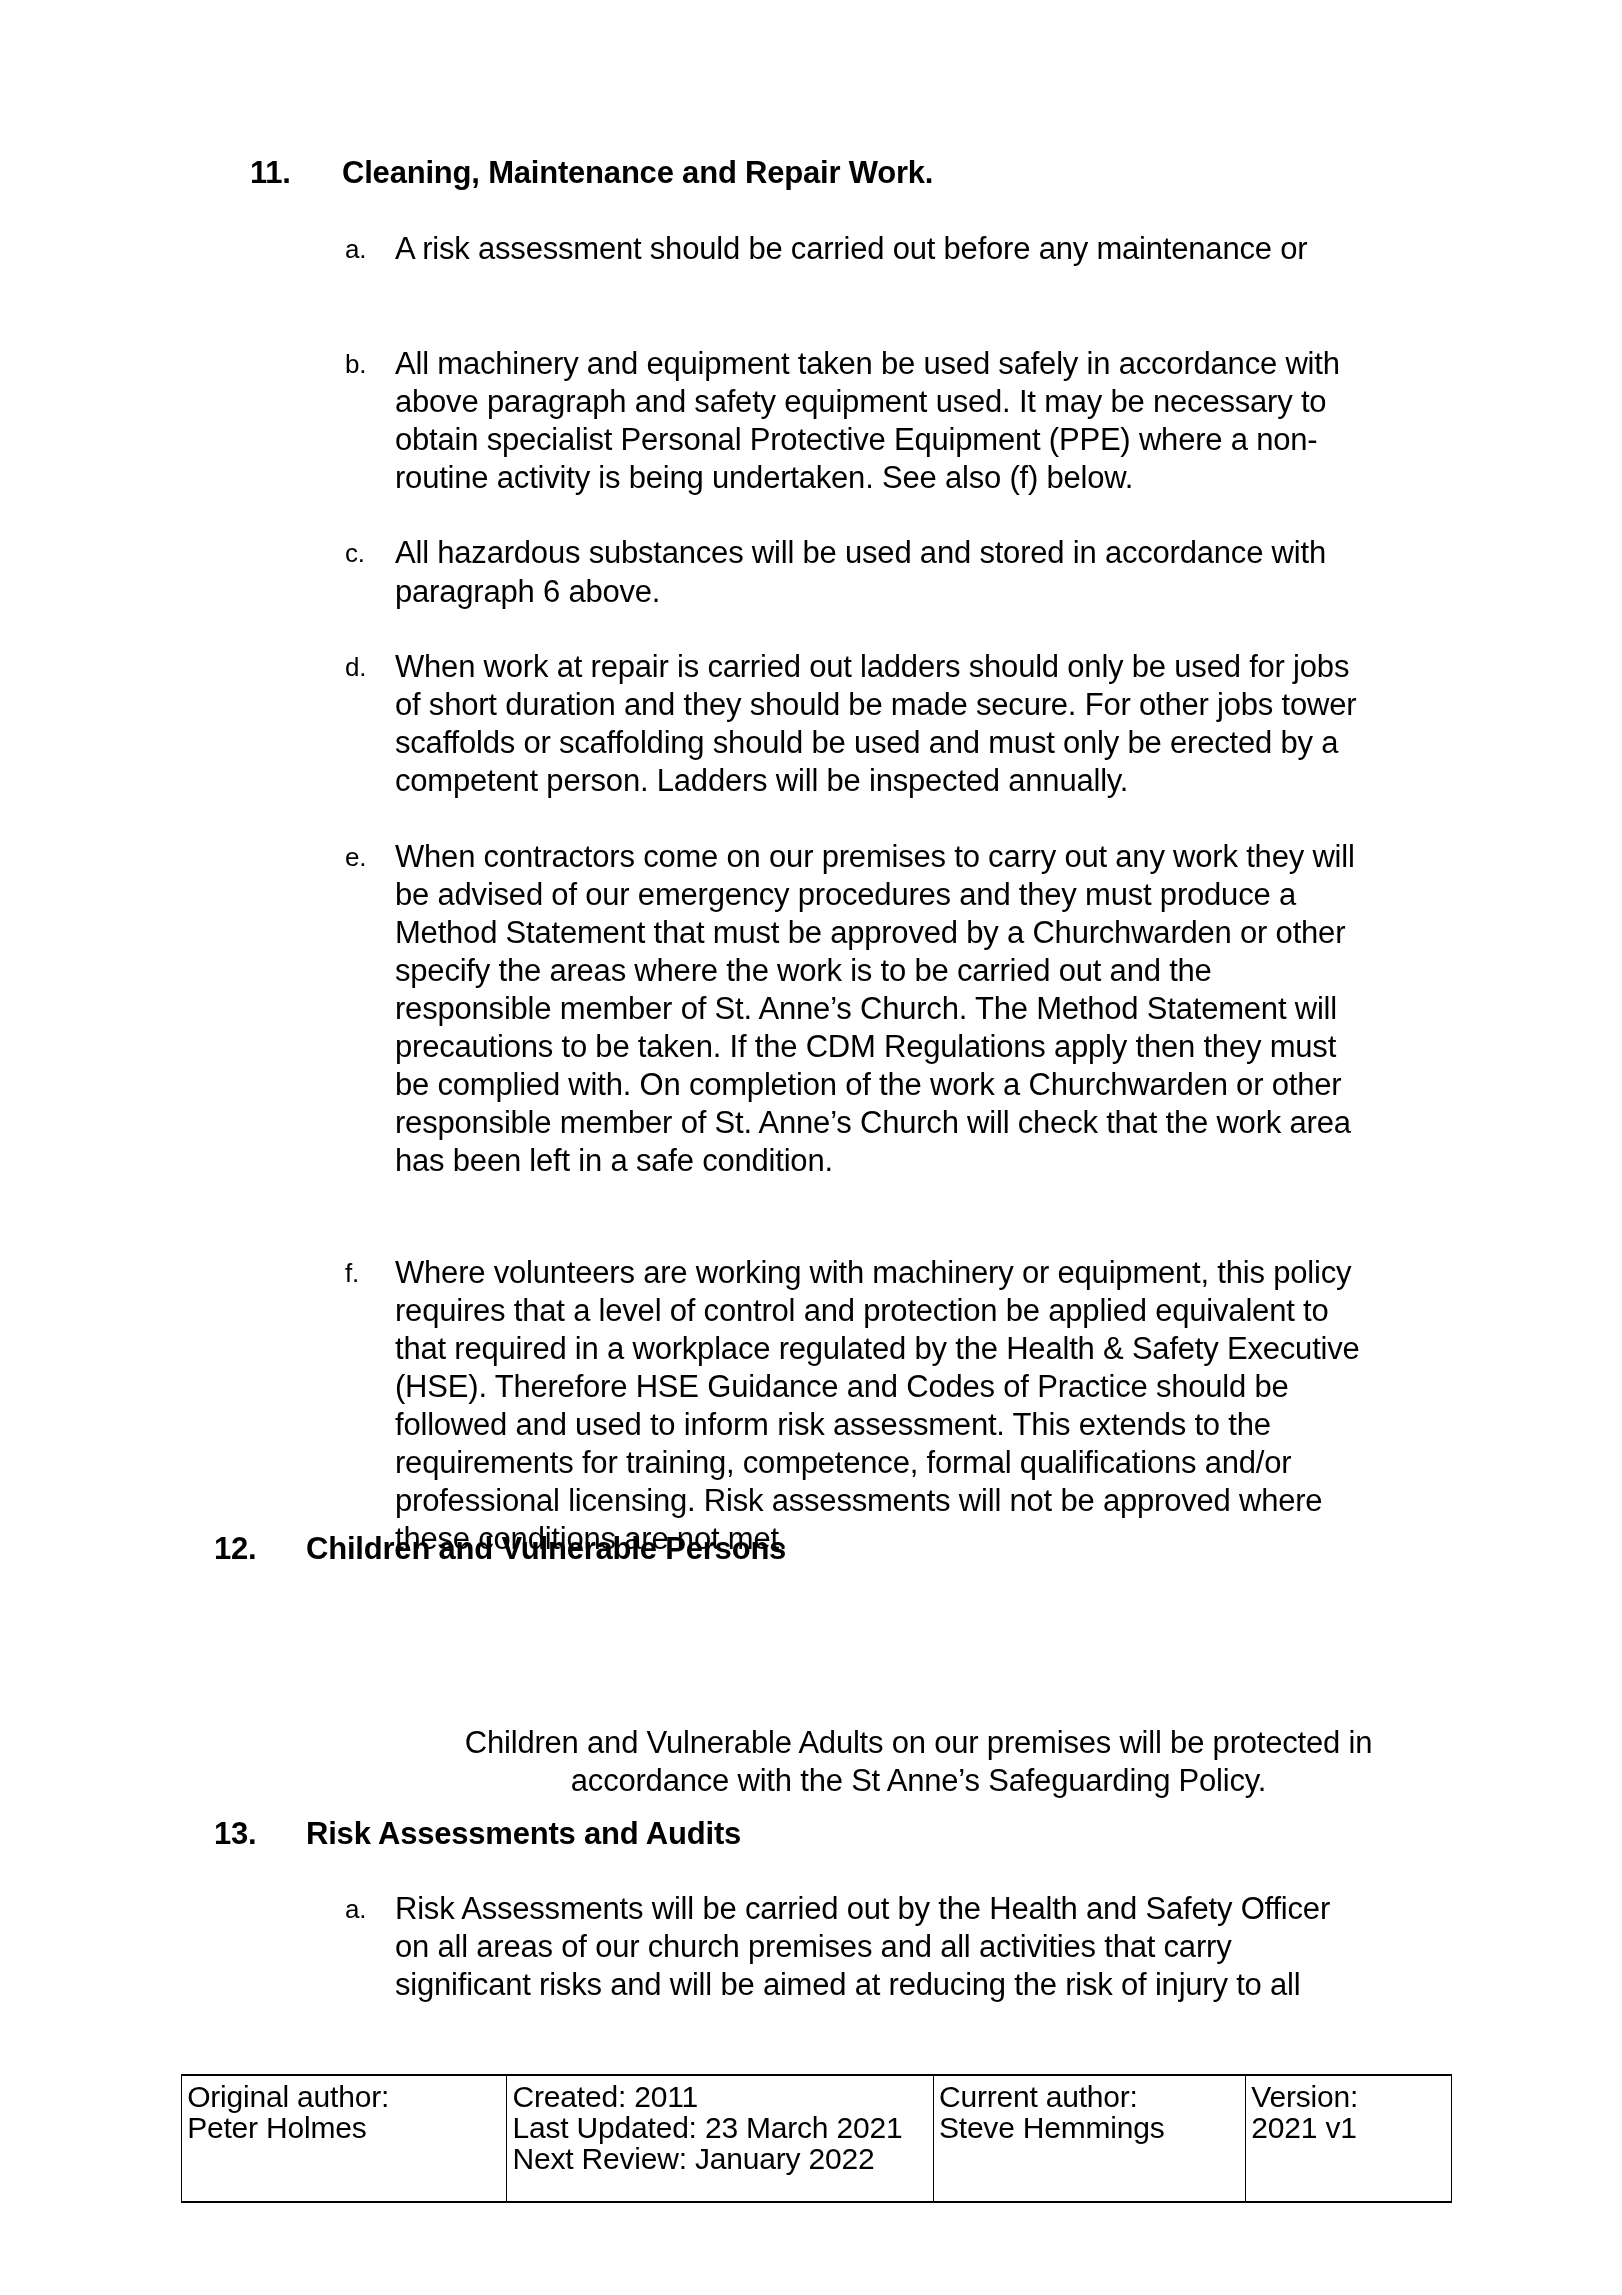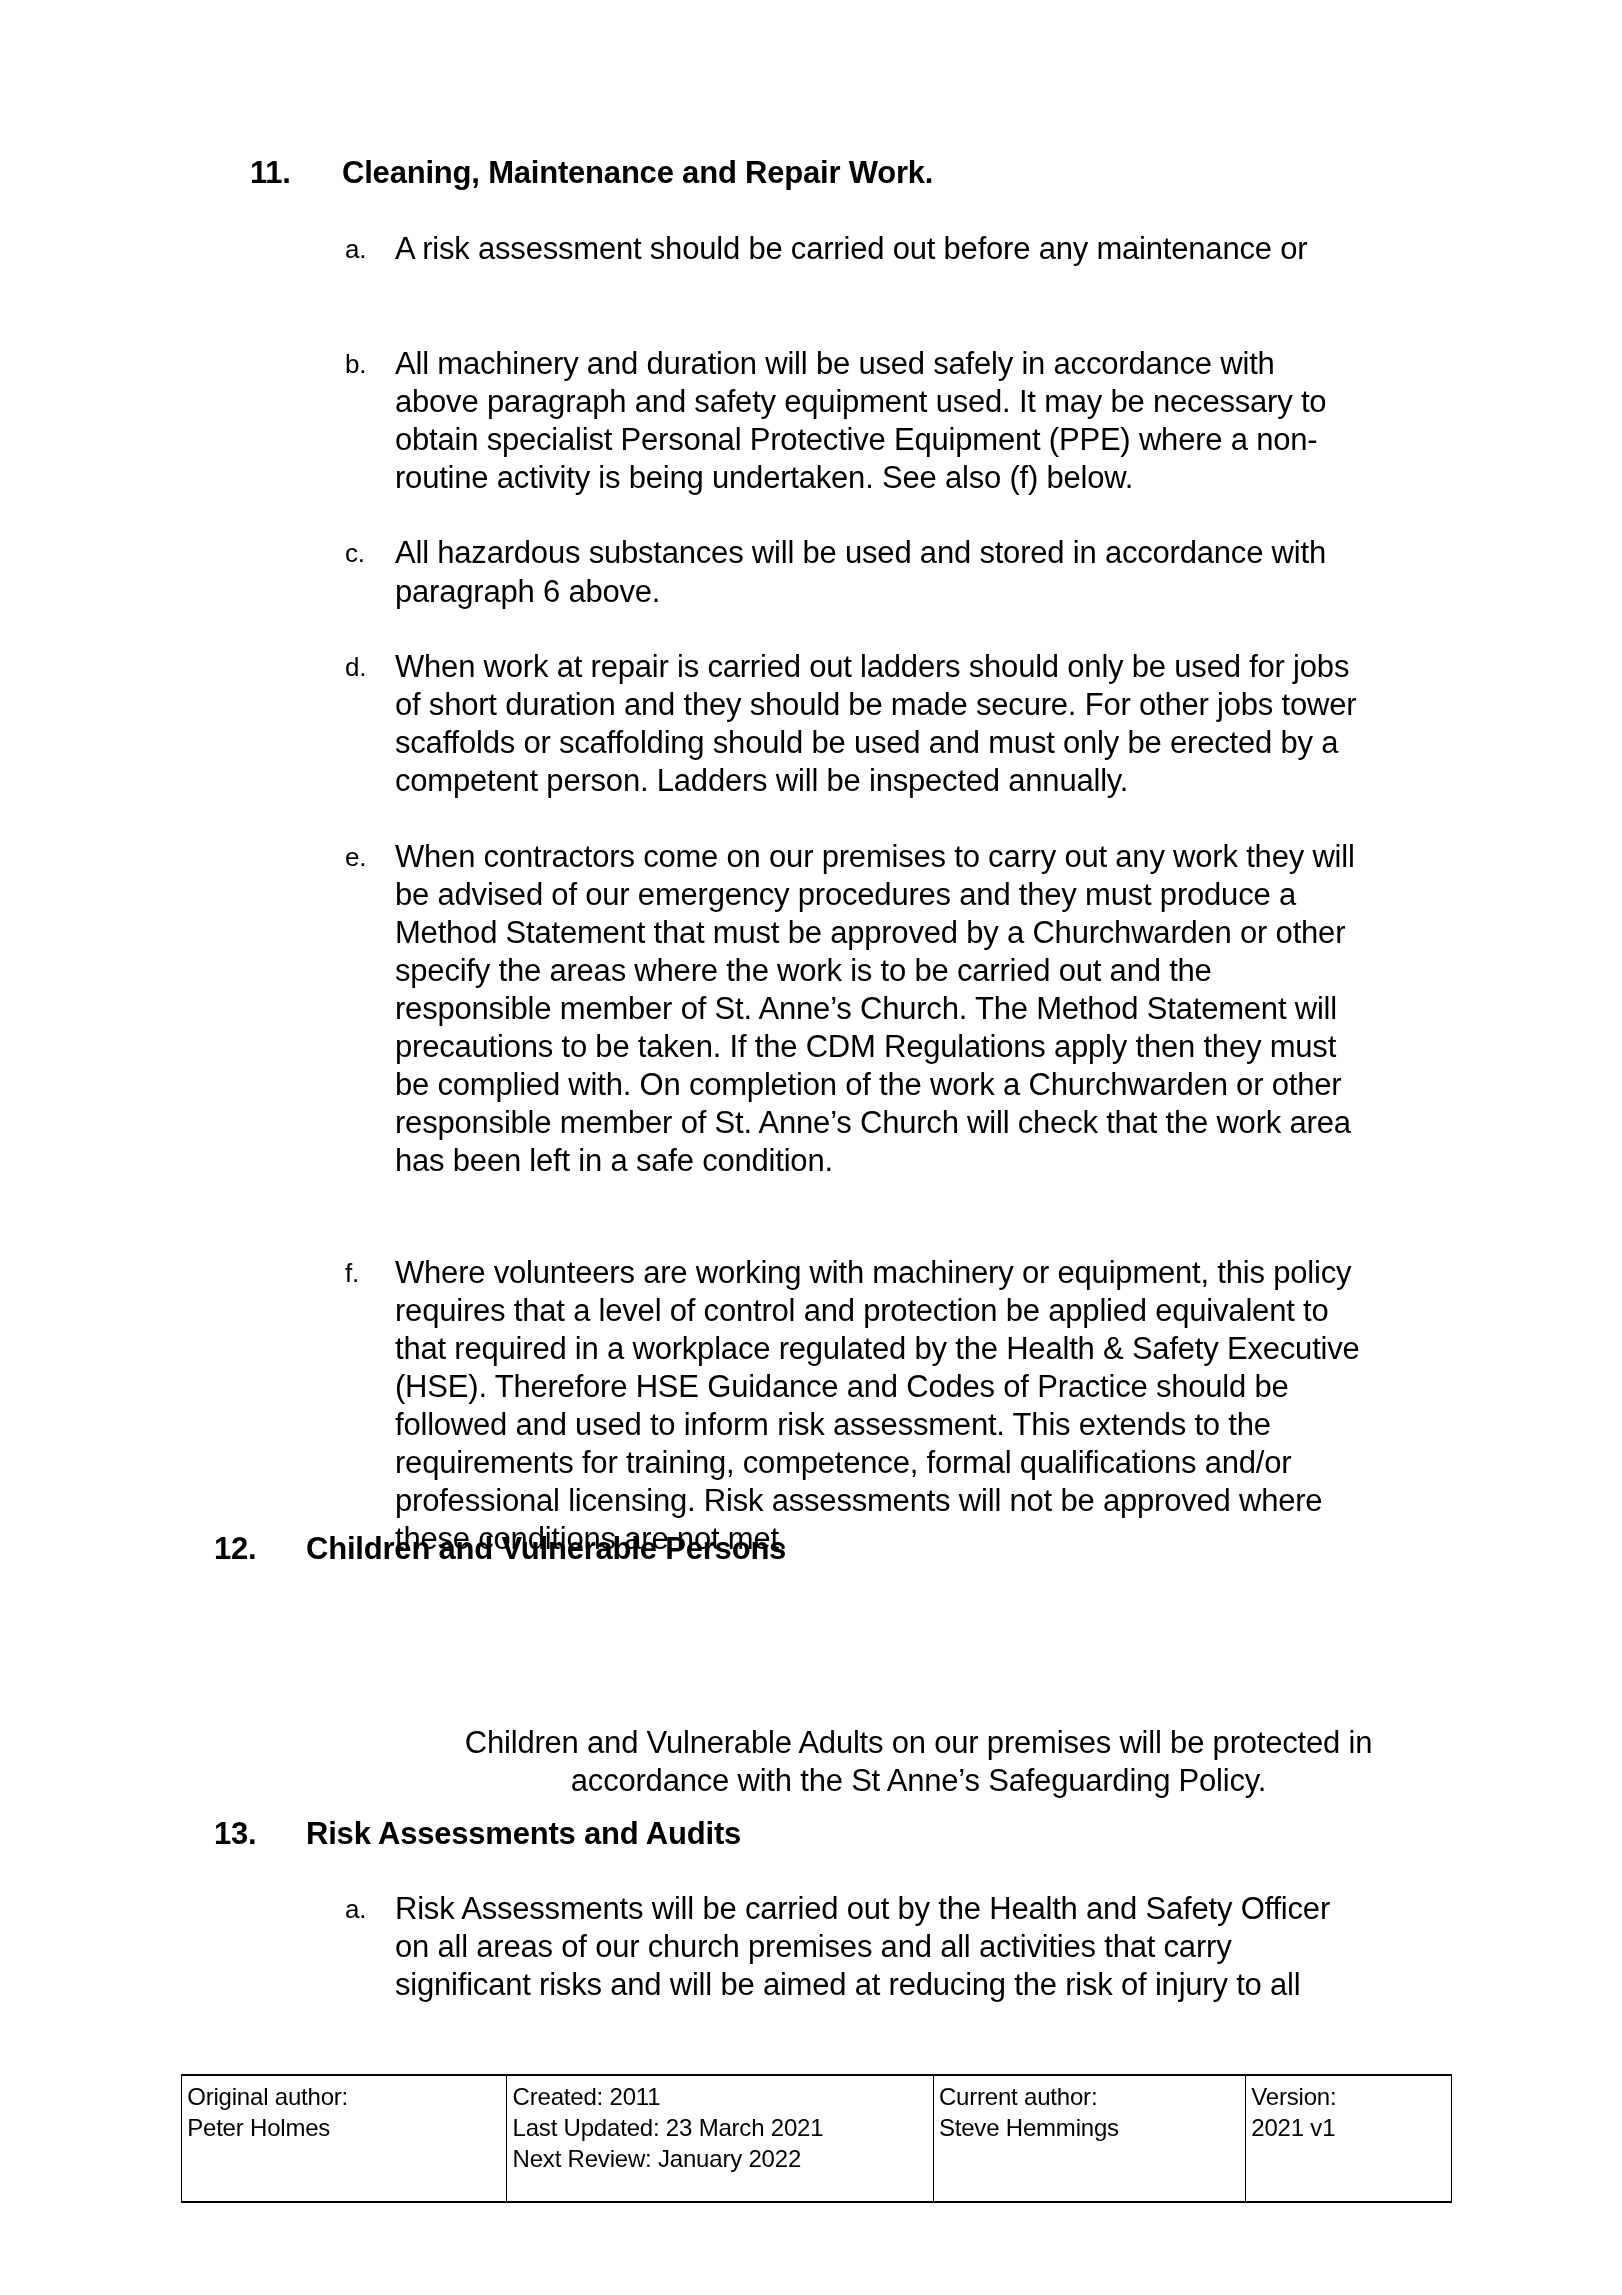--- a/index.html
+++ b/index.html
@@ -8,21 +8,21 @@
   .page { position: absolute; left: 0; top: 0; width: 1623px; height: 2295px; }
   .heading { position: absolute; left: 214px; font-weight: bold; font-size: 31px; line-height: 38px; letter-spacing: -0.2px; }
   .heading .num { display: inline-block; width: 92px; }
   .item { position: absolute; left: 345px; width: 1099px; font-size: 31px; line-height: 38px; letter-spacing: -0.2px; }
   .item .marker { position: absolute; left: 0; top: 0; font-size: 26px; width: 46px; }
   .item .text { margin-left: 50px; display: block; }
   .plain { position: absolute; left: 395px; width: 1047px; font-size: 31px; line-height: 38px; letter-spacing: -0.2px; }
   .footer-table { position: absolute; left: 181px; top: 2074px; width: 1271px; height: 129px;
                   border-collapse: collapse; border-top: 2px solid #000; border-bottom: 2px solid #000; }
   .footer-table td { border-left: 0.7px solid #000; border-right: 0.7px solid #000; vertical-align: top;
-                     font-size: 24px; line-height: 31px; padding: 5.2px 5.2px 0 5.2px; letter-spacing: -0.2px; }
+                     font-size: 30px; line-height: 31px; padding: 5.2px 5.2px 0 5.2px; letter-spacing: -0.2px; }
   .line { display: block; }
 </style>
 </head>
 <body>
 
 <div class="page">
 
   <div class="heading" style="top:154px;margin-left:36px;">
     <span class="num">11.</span><span>Cleaning, Maintenance and Repair Work.</span>
   </div>
@@ -30,21 +30,21 @@
   <div class="item" style="top:230px;">
     <span class="marker">a.</span>
     <span class="text">
       <span class="line">A risk assessment should be carried out before any maintenance or</span>
     </span>
   </div>
 
   <div class="item" style="top:345px;">
     <span class="marker">b.</span>
     <span class="text">
-      <span class="line">All machinery and duration will be used safely in accordance with</span>
+      <span class="line">All machinery and equipment taken be used safely in accordance with</span>
       <span class="line">above paragraph and safety equipment used. It may be necessary to</span>
       <span class="line">obtain specialist Personal Protective Equipment (PPE) where a non-</span>
       <span class="line">routine activity is being undertaken. See also (f) below.</span>
     </span>
   </div>
 
   <div class="item" style="top:534px;">
     <span class="marker">c.</span>
     <span class="text">
       <span class="line">All hazardous substances will be used and stored in accordance with</span>

